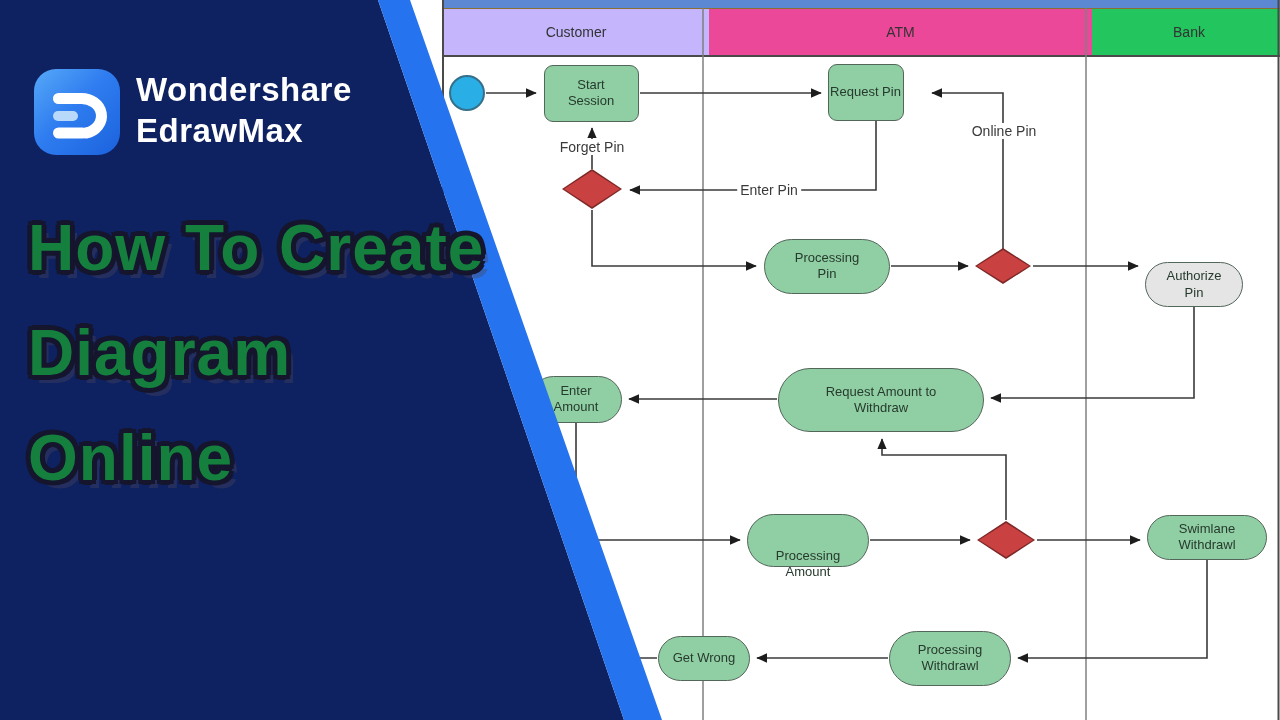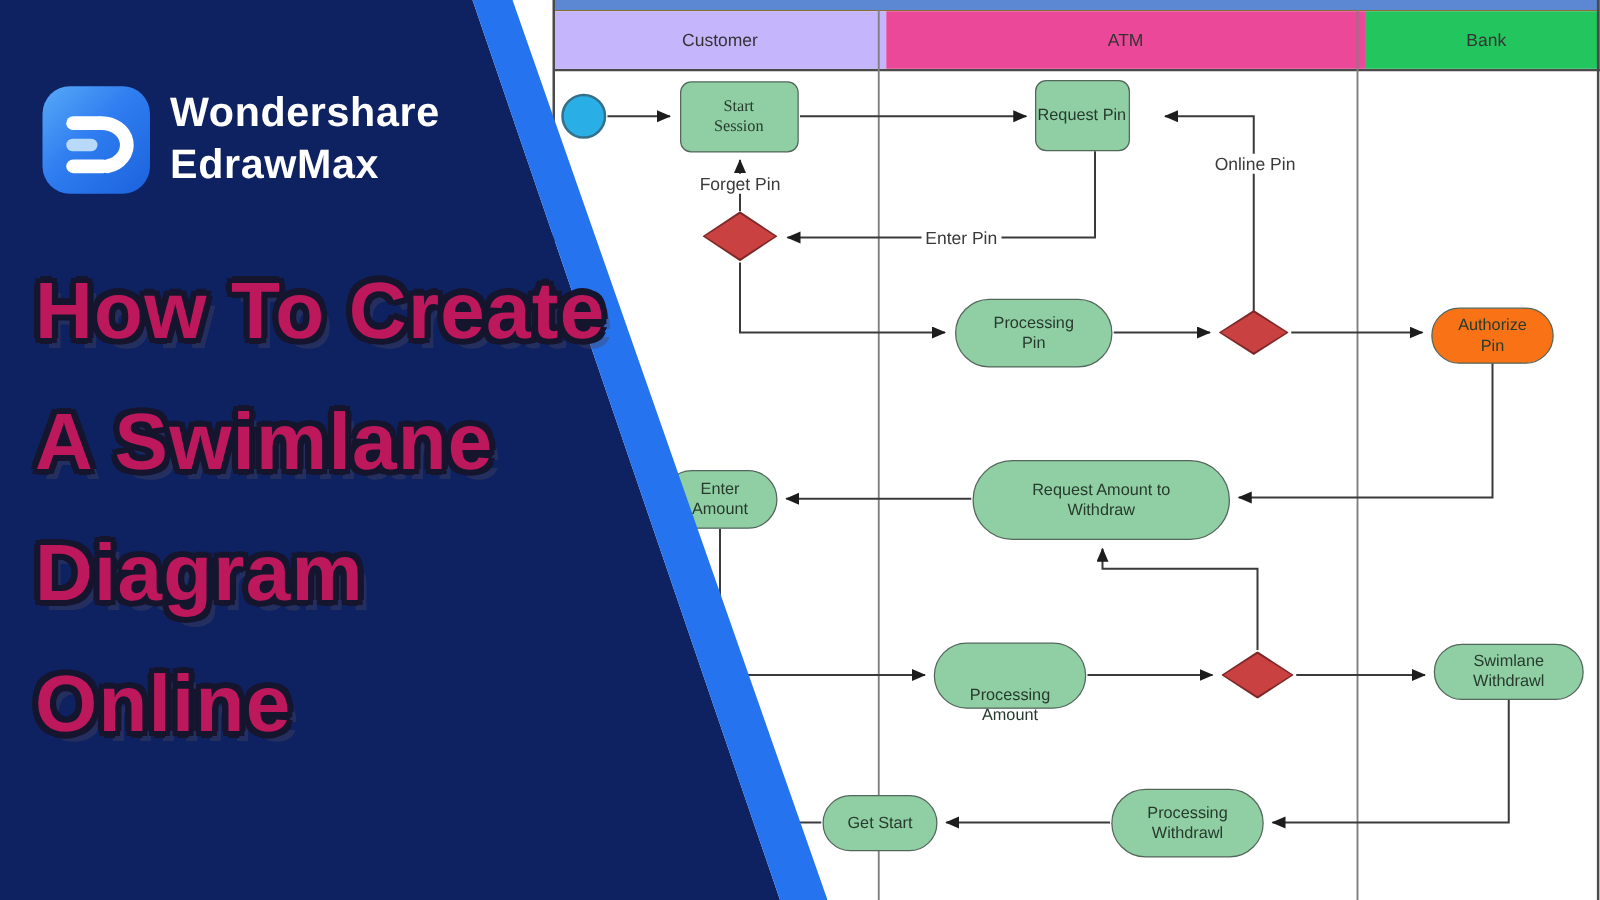--- a/index.html
+++ b/index.html
@@ -30,21 +30,21 @@
     clip-path:polygon(378px 0,410px 0,662px 720px,624px 720px);}
 
   .brand{position:absolute;left:34px;top:31px;z-index:12;display:flex;align-items:flex-start;margin-top:38px;}
   .logo{width:86px;height:86px;border-radius:22px;
     background:linear-gradient(135deg,#57a9f8 0%,#2f7df0 45%,#1b62dd 100%);
     display:flex;align-items:center;justify-content:center;}
   .brand-text{margin-left:16px;color:#ffffff;font-weight:700;font-size:33px;line-height:41px;
     letter-spacing:0.5px;}
 
   .title{position:absolute;left:28px;top:196px;z-index:12;font-weight:700;font-size:64px;
-    line-height:105px;color:#be185d;letter-spacing:1px;white-space:nowrap;
+    line-height:105px;color:#15803d;letter-spacing:1px;white-space:nowrap;
     text-shadow:
       -4px -4px 0 #15152e, 0 -5px 0 #15152e, 4px -4px 0 #15152e,
       -5px 0 0 #15152e, 5px 0 0 #15152e,
       -4px 4px 0 #15152e, 0 5px 0 #15152e, 4px 4px 0 #15152e,
       -3px 3px 0 #15152e, 3px -3px 0 #15152e,
       7px 8px 0 rgba(70,70,95,0.40);}
 </style>
 </head>
 <body>
 
@@ -91,37 +91,37 @@
       <path d="M1006 520 V455 H882 V439" marker-end="url(#arw)"></path>
       <path d="M1207 560 V658 H1018" marker-end="url(#arw)"></path>
       <path d="M888 658 H757" marker-end="url(#arw)"></path>
       <path d="M657 658 H624"></path>
     </g>
   </svg>
 
   <div id="nodes-layer">
       <div class="node circle" style="left: 449px; top: 75px; width: 36px; height: 36px; background: rgb(42, 174, 230);"></div>
       <div class="node rect" style="left: 543.5px; top: 64.5px; width: 95px; height: 57px; background: rgb(144, 207, 164);">
-        <span style="max-width: 62px; font-family: Liberation Serif, serif;">Start Session</span>
+        <span style="max-width: 62px;">Start Session</span>
       </div>
       <div class="node rect" style="left: 827.5px; top: 63.5px; width: 76px; height: 57px; background: rgb(144, 207, 164);">
         <span>Request Pin</span>
       </div>
       <div class="node diamond" style="left: 562px; top: 169px; width: 60px; height: 40px;">
         <div class="diamond-outer" style="background: rgb(125, 40, 40);"></div>
         <div class="diamond-inner" style="background: rgb(201, 65, 65);"></div>
       </div>
       <div class="node stadium" style="left: 764px; top: 238.5px; width: 126px; height: 55px; background: rgb(144, 207, 164);">
         <span style="max-width: 80px;">Processing Pin</span>
       </div>
       <div class="node diamond" style="left: 975px; top: 248px; width: 56px; height: 36px;">
         <div class="diamond-outer" style="background: rgb(125, 40, 40);"></div>
         <div class="diamond-inner" style="background: rgb(201, 65, 65);"></div>
       </div>
-      <div class="node stadium" style="left: 1145px; top: 246px; width: 98px; height: 45px; background: #f97316; justify-content: center;">
+      <div class="node stadium" style="left: 1145px; top: 262px; width: 98px; height: 45px; background: #e5e5e5; justify-content: center;">
         <span style="max-width: 70px;">Authorize Pin</span>
       </div>
       <div class="node stadium" style="left: 530px; top: 375.5px; width: 92px; height: 47px; background: rgb(144, 207, 164);">
         <span style="max-width: 60px;">Enter Amount</span>
       </div>
       <div class="node stadium" style="left: 778px; top: 368px; width: 206px; height: 64px; background: rgb(144, 207, 164);">
         <span style="max-width: 150px;">Request Amount to Withdraw</span>
       </div>
       <div class="node stadium" style="left: 747px; top: 513.5px; width: 122px; height: 53px; background: rgb(144, 207, 164);">
         <span style="max-width: 82px; margin-top: 48px;">Processing Amount</span>
@@ -130,21 +130,21 @@
         <div class="diamond-outer" style="background: rgb(125, 40, 40);"></div>
         <div class="diamond-inner" style="background: rgb(201, 65, 65);"></div>
       </div>
       <div class="node stadium" style="left: 1147px; top: 514.5px; width: 120px; height: 45px; background: rgb(144, 207, 164);">
         <span style="max-width: 82px;">Swimlane Withdrawl</span>
       </div>
       <div class="node stadium" style="left: 889px; top: 630.5px; width: 122px; height: 55px; background: rgb(144, 207, 164);">
         <span style="max-width: 86px;">Processing Withdrawl</span>
       </div>
       <div class="node stadium" style="left: 658px; top: 635.5px; width: 92px; height: 45px; background: rgb(144, 207, 164);">
-        <span>Get Start</span>
+        <span>Get Wrong</span>
       </div>
     </div>
   <div id="labels-layer">
       <div class="edge-label" style="left: 592px; top: 147px;">Forget Pin</div>
       <div class="edge-label" style="left: 769px; top: 190px;">Enter Pin</div>
       <div class="edge-label" style="left: 1004px; top: 131px;">Online Pin</div>
     </div>
 
   <div class="overlay-navy" style="background: rgb(14, 33, 96);"></div>
   <div class="overlay-stripe" style="background: rgb(37, 115, 238);"></div>
@@ -159,18 +159,17 @@
       </svg>
     </div>
     <div class="brand-text">
       <div>Wondershare</div>
       <div>EdrawMax</div>
     </div>
   </div>
 
   <div class="title">
     <div>How To Create</div>
-    <div>A Swimlane</div>
     <div>Diagram</div>
     <div>Online</div>
   </div>
 
 </div>
 
 </body></html>

